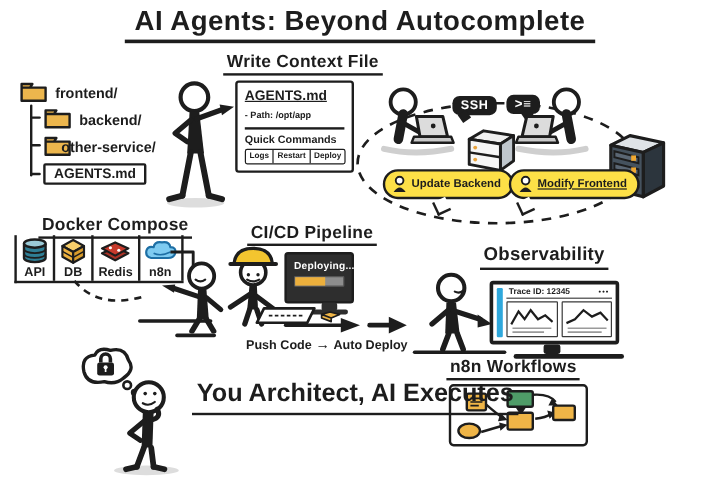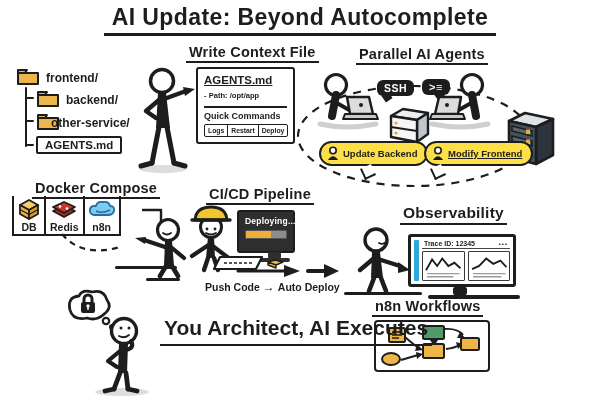--- a/index.html
+++ b/index.html
@@ -68,21 +68,21 @@
   .tagline{position:absolute;left:160px;top:316px;font-size:21px;font-weight:800;white-space:nowrap;
      border-bottom:2.5px solid #1d1d1d;padding:0 4px 4px;}
   svg{display:block;}
 </style>
 </head>
 <body>
 
 <div class="canvas">
 
   <div class="title-wrap">
-    <span class="title">AI Update: Beyond Autocomplete</span>
+    <span class="title">AI Agents: Beyond Autocomplete</span>
   </div>
 
   <svg class="abs" style="left:16px;top:68px;" width="24" height="18" viewBox="0 0 24 18">
     <path d="M2,5 L9,5 L11,2 L2,2 Z M2,5 L22,5 L22,16 L2,16 Z" fill="#ECB64D" stroke="#1d1d1d" stroke-width="2" stroke-linejoin="round"></path>
   </svg>
   <div class="lbl" style="left:46px;top:71px;">frontend/</div>
   <div class="ink-line" style="left:25px;top:87px;width:2px;height:60px;"></div>
   <div class="ink-line" style="left:25px;top:97px;width:9px;height:2px;"></div>
   <div class="ink-line" style="left:25px;top:120px;width:9px;height:2px;"></div>
   <div class="ink-line" style="left:25px;top:144px;width:9px;height:2px;"></div>
@@ -114,21 +114,20 @@
     <div class="card-line">- Path: /opt/app</div>
     <div class="card-div"></div>
     <div class="card-sub">Quick Commands</div>
     <div class="btn-row">
       <span>Logs</span>
       <span>Restart</span>
       <span>Deploy</span>
     </div>
   </div>
 
-  <div class="h" style="left:356px;top:46px;">Parallel AI Agents</div>
   <svg class="abs" style="left:292px;top:76px;" width="250" height="122" viewBox="0 0 250 122">
     <ellipse cx="122" cy="60" rx="116" ry="50" fill="none" stroke="#1d1d1d" stroke-width="2.2" stroke-dasharray="8 7"></ellipse>
   </svg>
   <svg class="abs" style="left:316px;top:72px;" width="64" height="60" viewBox="0 0 64 60">
     <path d="M4,52 Q30,58 60,52" stroke="#cfcfcf" stroke-width="5" fill="none" stroke-linecap="round"></path>
     <circle cx="20" cy="13" r="10.5" fill="#fff" stroke="#1d1d1d" stroke-width="3.2"></circle>
     <path d="M20,23 L16,44" stroke="#1d1d1d" stroke-width="8" stroke-linecap="round"></path>
     <path d="M19,30 L35,39" stroke="#1d1d1d" stroke-width="4" stroke-linecap="round"></path>
     <path d="M31,25 L53,25 L57,42 L34,42 Z" fill="#dcdcdc" stroke="#1d1d1d" stroke-width="2.5" stroke-linejoin="round"></path>
     <circle cx="45" cy="33" r="2" fill="#1d1d1d"></circle>
@@ -180,20 +179,28 @@
     <path d="M7,16 L27,21 L27,26 L7,21 Z" fill="#5a6673" stroke="#1d1d1d" stroke-width="1.6"></path>
     <path d="M7,26 L27,31 L27,36 L7,31 Z" fill="#5a6673" stroke="#1d1d1d" stroke-width="1.6"></path>
     <path d="M7,36 L27,41 L27,46 L7,41 Z" fill="#5a6673" stroke="#1d1d1d" stroke-width="1.6"></path>
     <rect x="21" y="19.5" width="4" height="4.5" fill="#F0A932"></rect>
     <rect x="21" y="29.5" width="4" height="4.5" fill="#F0A932"></rect>
     <rect x="21" y="39.5" width="4" height="4.5" fill="#F0A932"></rect>
   </svg>
 
   <div class="h" style="left:32px;top:180px;">Docker Compose</div>
   <div class="svc-row">
+    <div class="svc">
+      <svg width="24" height="22" viewBox="0 0 24 22">
+        <path d="M3,5 L3,17 A9,3.4 0 0 0 21,17 L21,5" fill="#2E7E95" stroke="#1d1d1d" stroke-width="2"></path>
+        <ellipse cx="12" cy="5" rx="9" ry="3.4" fill="#9ccbd8" stroke="#1d1d1d" stroke-width="2"></ellipse>
+        <path d="M3,9.5 A9,3.4 0 0 0 21,9.5 M3,13.5 A9,3.4 0 0 0 21,13.5" fill="none" stroke="#1d1d1d" stroke-width="1.4"></path>
+      </svg>
+      <span class="svc-label">API</span>
+    </div>
     <div class="svc">
       <svg width="24" height="22" viewBox="0 0 24 22">
         <path d="M3,7 L12,2 L21,7 L12,12 Z" fill="#F7CE6B" stroke="#1d1d1d" stroke-width="1.8" stroke-linejoin="round"></path>
         <path d="M3,7 L12,12 L12,21 L3,16 Z" fill="#EFB23F" stroke="#1d1d1d" stroke-width="1.8" stroke-linejoin="round"></path>
         <path d="M21,7 L12,12 L12,21 L21,16 Z" fill="#D99C2B" stroke="#1d1d1d" stroke-width="1.8" stroke-linejoin="round"></path>
         <path d="M3,11.5 L12,16.5 L21,11.5" fill="none" stroke="#1d1d1d" stroke-width="1.2"></path>
       </svg>
       <span class="svc-label">DB</span>
     </div>
     <div class="svc">

